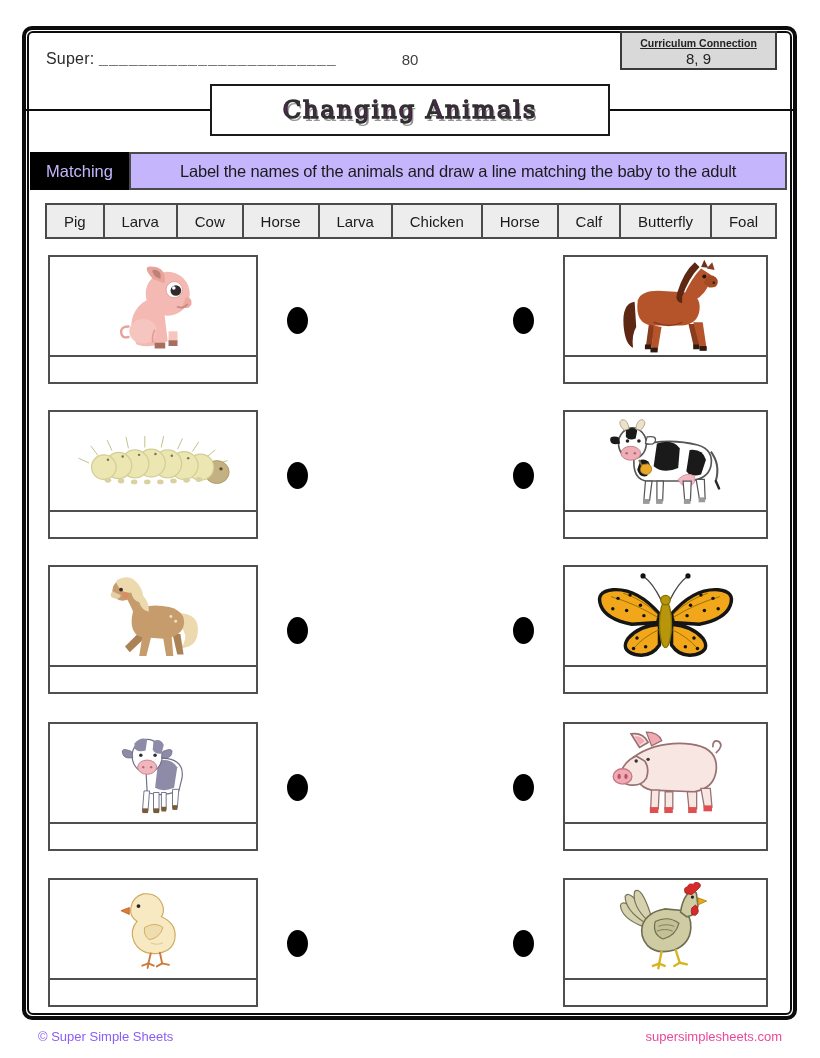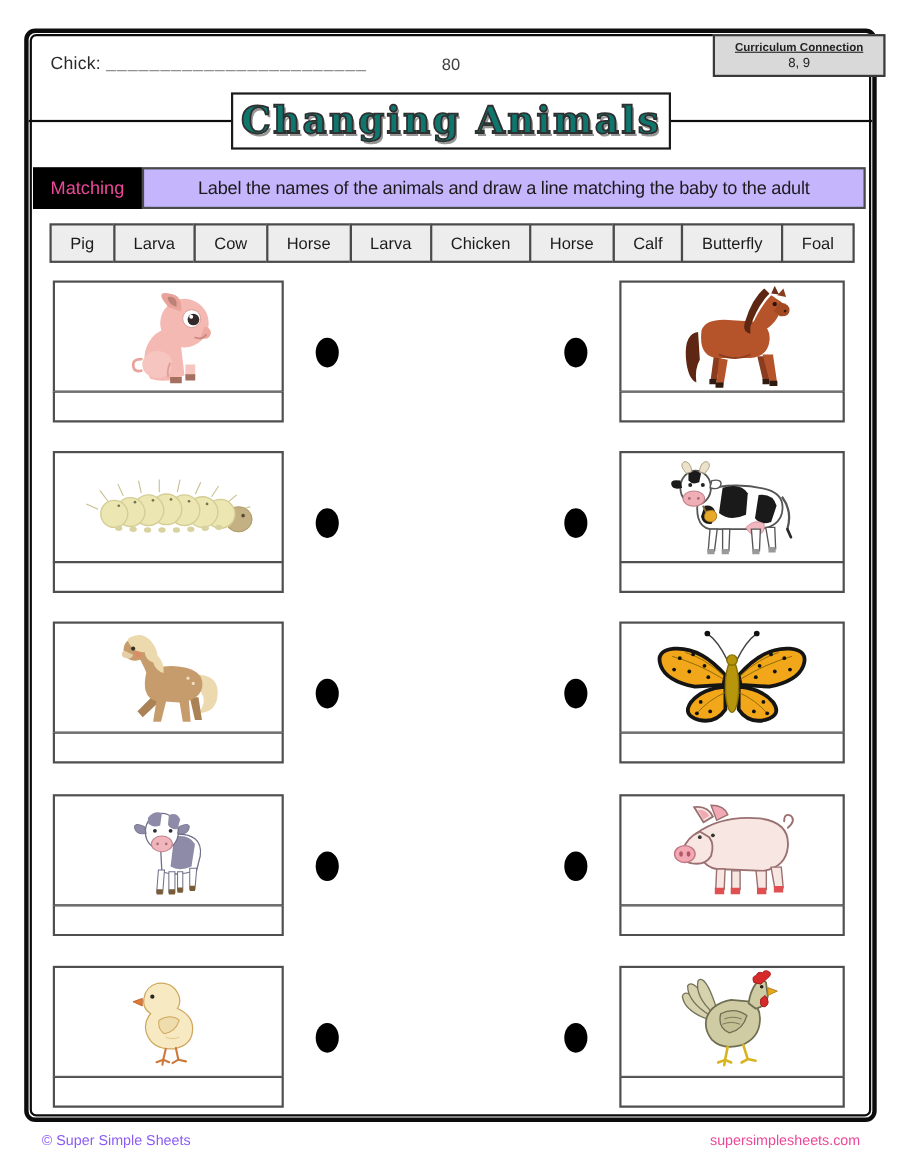--- a/index.html
+++ b/index.html
@@ -7,31 +7,31 @@
   .abs { position:absolute; }
 
   
   .frame-outer { left:22px; top:26px; width:775px; height:994px; border:4px solid #0c0c0c; border-radius:10px; }
   .frame-inner { position:absolute; inset:1px; border:2px solid #0c0c0c; border-radius:6px; }
 
   
   .name-row { left:46px; top:50px; font-size:16px; color:#2a2a2a; letter-spacing:.2px; }
   .name-line { letter-spacing:1px; color:#2a2a2a;font-weight:bold; }
   .page-number { left:0; top:51px; width:820px; text-align:center; font-size:15px; color:#404040; }
-  .curriculum-box { left:620px; top:31px; width:157px; height:39px; background:#d9d9d9; border:2px solid #3a3a3a; text-align:center; padding-top:4px;margin-left:28px; }
+  .curriculum-box { left:620px; top:31px; width:157px; height:39px; background:#d9d9d9; border:2px solid #3a3a3a; text-align:center; padding-top:4px; }
   .curriculum-title { font-size:10.5px; color:#222; text-decoration:underline; font-weight:bold; }
-  .curriculum-codes { font-size:12px; color:#222; margin-top:1px; }
+  .curriculum-codes { font-size:15px; color:#222; margin-top:1px; }
 
   .rule-1 { left:26px; top:109px; width:767px; border-top:2px solid #0c0c0c; }
 
   .title-box { left:210px; top:84px; width:400px; height:52px; background:#fff; border:2px solid #1a1a1a; display:flex; align-items:center; justify-content:center; z-index:3; }
-  .title-text { font-family:"DejaVu Serif", serif; font-weight:bold; font-size:34px; letter-spacing:2px; color:#0f766e; -webkit-text-stroke:1.6px #2f2f2f; text-shadow:2px 3px 0 rgba(45,45,45,.5); white-space:nowrap; }
-
-  
-  .section-label { left:30px; top:152px; width:99px; height:38px; background:#000; color:#ec4899; display:flex; align-items:center; justify-content:center; font-size:16.5px; z-index:2; }
+  .title-text { font-family:"DejaVu Serif", serif; font-weight:normal; font-size:24px; letter-spacing:2px; color:#701a75; -webkit-text-stroke:1.6px #2f2f2f; text-shadow:2px 3px 0 rgba(45,45,45,.5); white-space:nowrap; }
+
+  
+  .section-label { left:30px; top:152px; width:99px; height:38px; background:#000; color:#c4b5fd; display:flex; align-items:center; justify-content:center; font-size:16.5px; z-index:2; }
   .instruction-bar { left:129px; top:152px; width:658px; height:38px; background:#c4b5fd; border:2px solid #4a4a4a; display:flex; align-items:center; justify-content:center; font-size:16.5px; color:#1b1b1b; letter-spacing:-.2px; }
 
   
   .word-bank { left:45px; top:203px; width:732px; height:36px; display:flex;border-radius:14px; }
   .wb-cell { flex:1 1 auto; border:2px solid #4a4a4a; margin-left:-2px; background:#ededed; display:flex; align-items:center; justify-content:center; font-size:15px; color:#1b1b1b; padding:0 10px; white-space:nowrap; }
   .wb-cell:first-child { margin-left:0; }
 
   
   .card { display:flex; flex-direction:column; }
   .card-left  { left:48px;  width:210px; }
@@ -44,21 +44,21 @@
   .footer-left  { left:38px; top:1029px; font-size:13px; color:#8b5cf6; }
   .footer-right { right:38px; top:1029px; font-size:13px; color:#ec4899; }
 </style>
 </head>
 <body>
 
 <div class="abs frame-outer">
   <div class="frame-inner"></div>
 </div>
 
-<div class="abs name-row"><span>Chick:</span> <span class="name-line">________________________</span></div>
+<div class="abs name-row"><span>Super:</span> <span class="name-line">________________________</span></div>
 <div class="abs page-number">80</div>
 <div class="abs curriculum-box">
   <div class="curriculum-title">Curriculum Connection</div>
   <div class="curriculum-codes">8, 9</div>
 </div>
 
 <div class="abs rule-1"></div>
 <div class="abs title-box">
   <span class="title-text">Changing Animals</span>
 </div>

